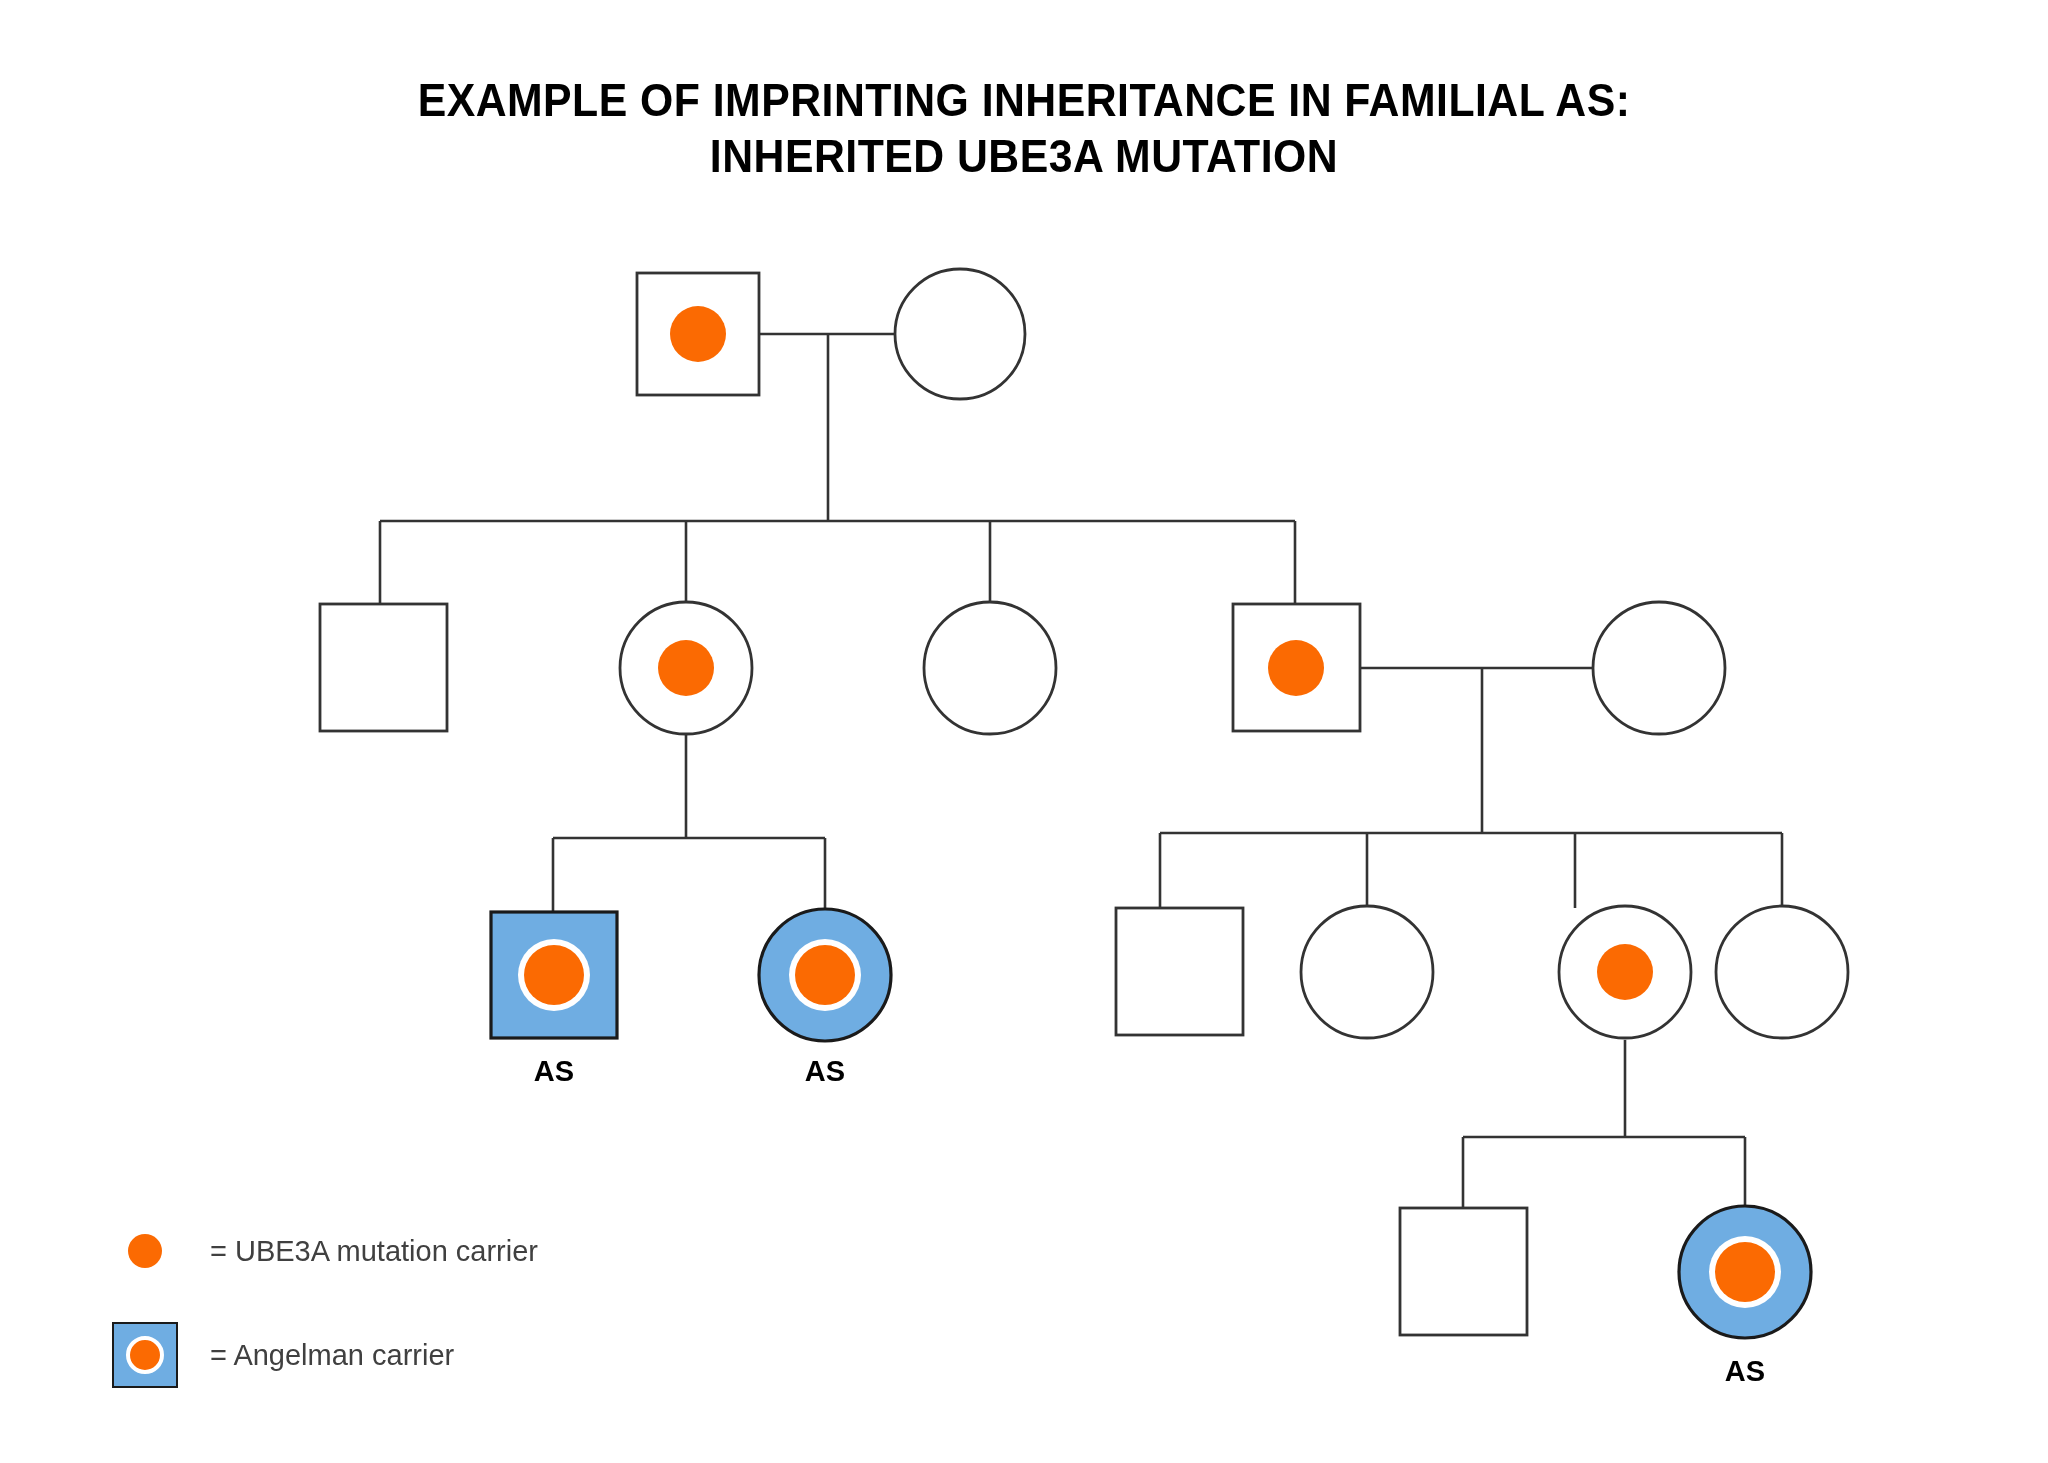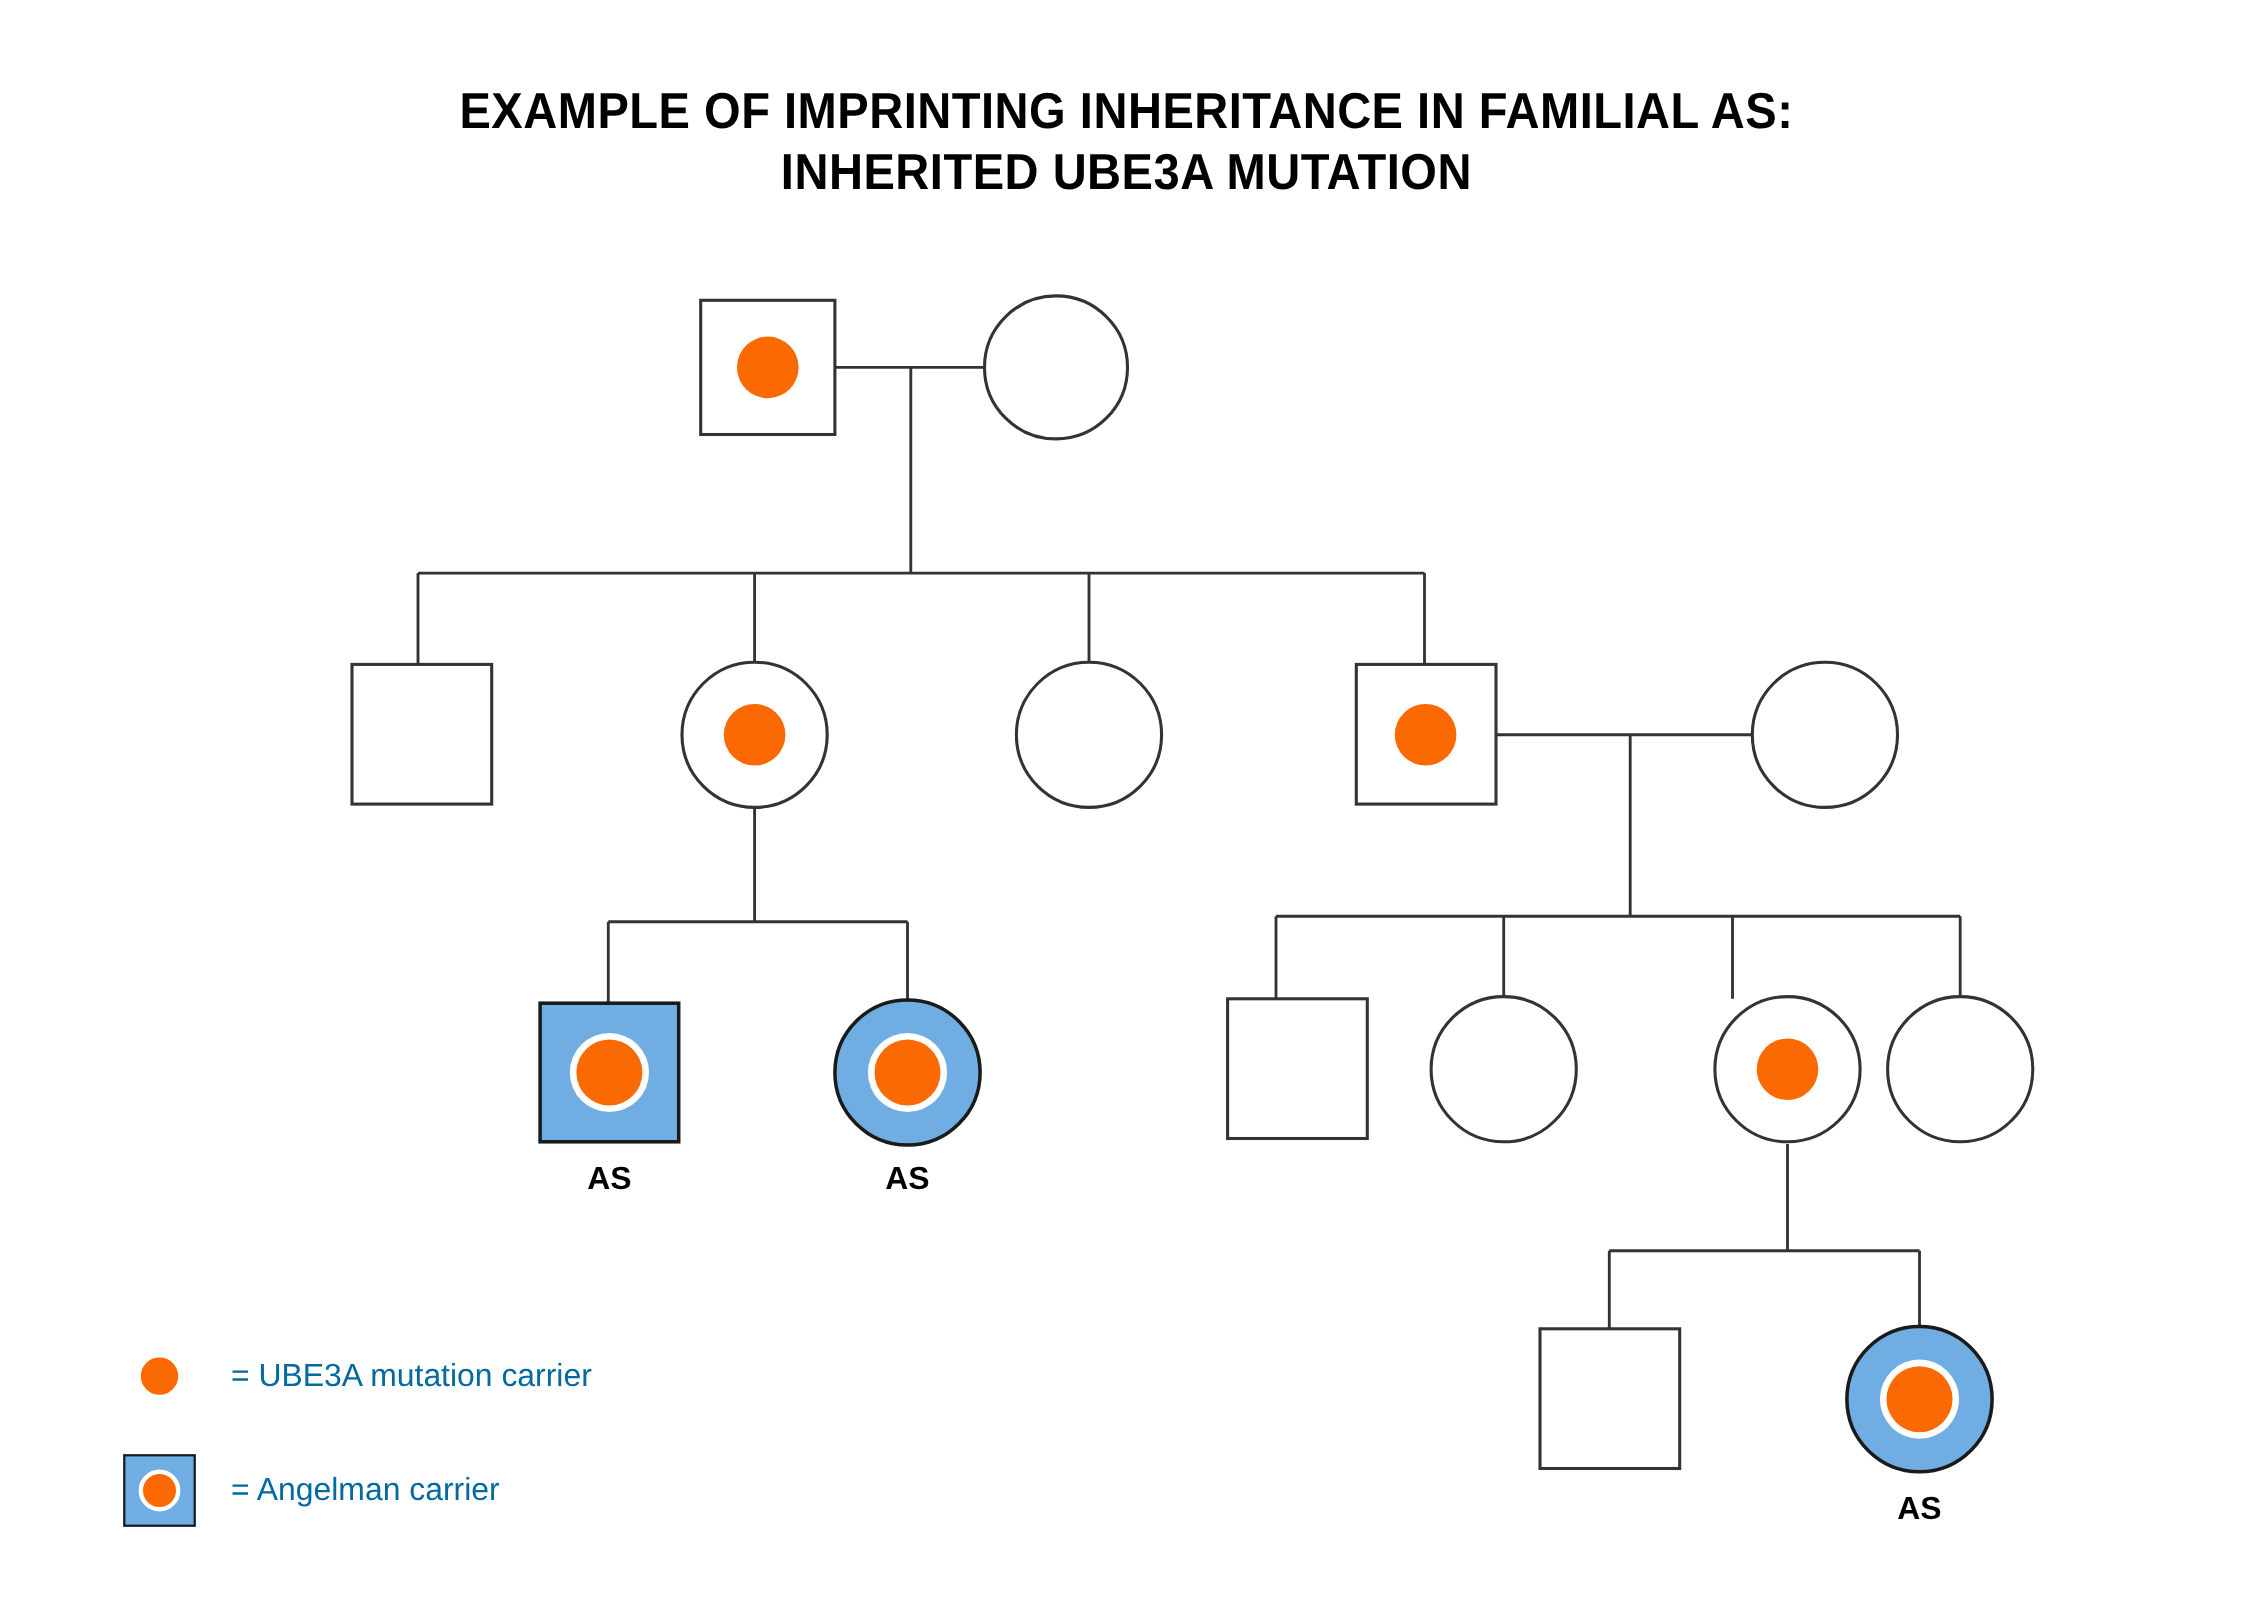--- a/index.html
+++ b/index.html
@@ -62,21 +62,21 @@
   .legend-swatch {
     width: 74px;
     display: flex;
     justify-content: center;
     align-items: center;
   }
   .legend-text {
     margin-left: 28px;
     font-family: "Liberation Sans", sans-serif;
     font-size: 29px;
-    color: #0369a1;
+    color: #404040;
     white-space: nowrap;
   }
   .dot-swatch {
     width: 34px;
     height: 34px;
     border-radius: 50%;
     background: #FB6A02;
   }
   .as-swatch {
     width: 62px;

